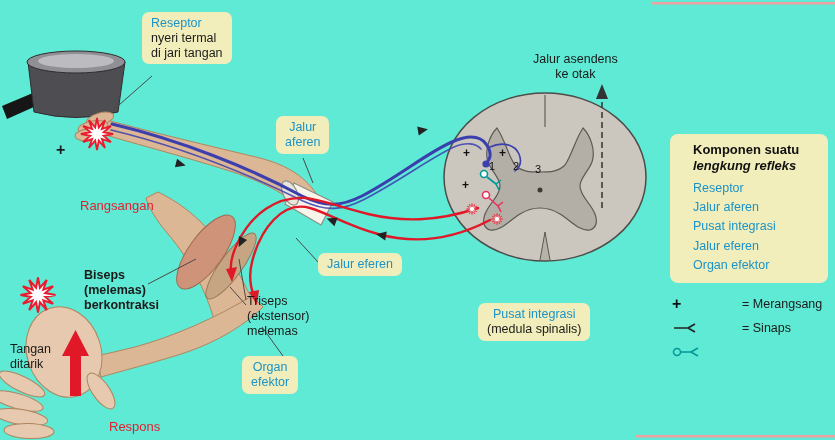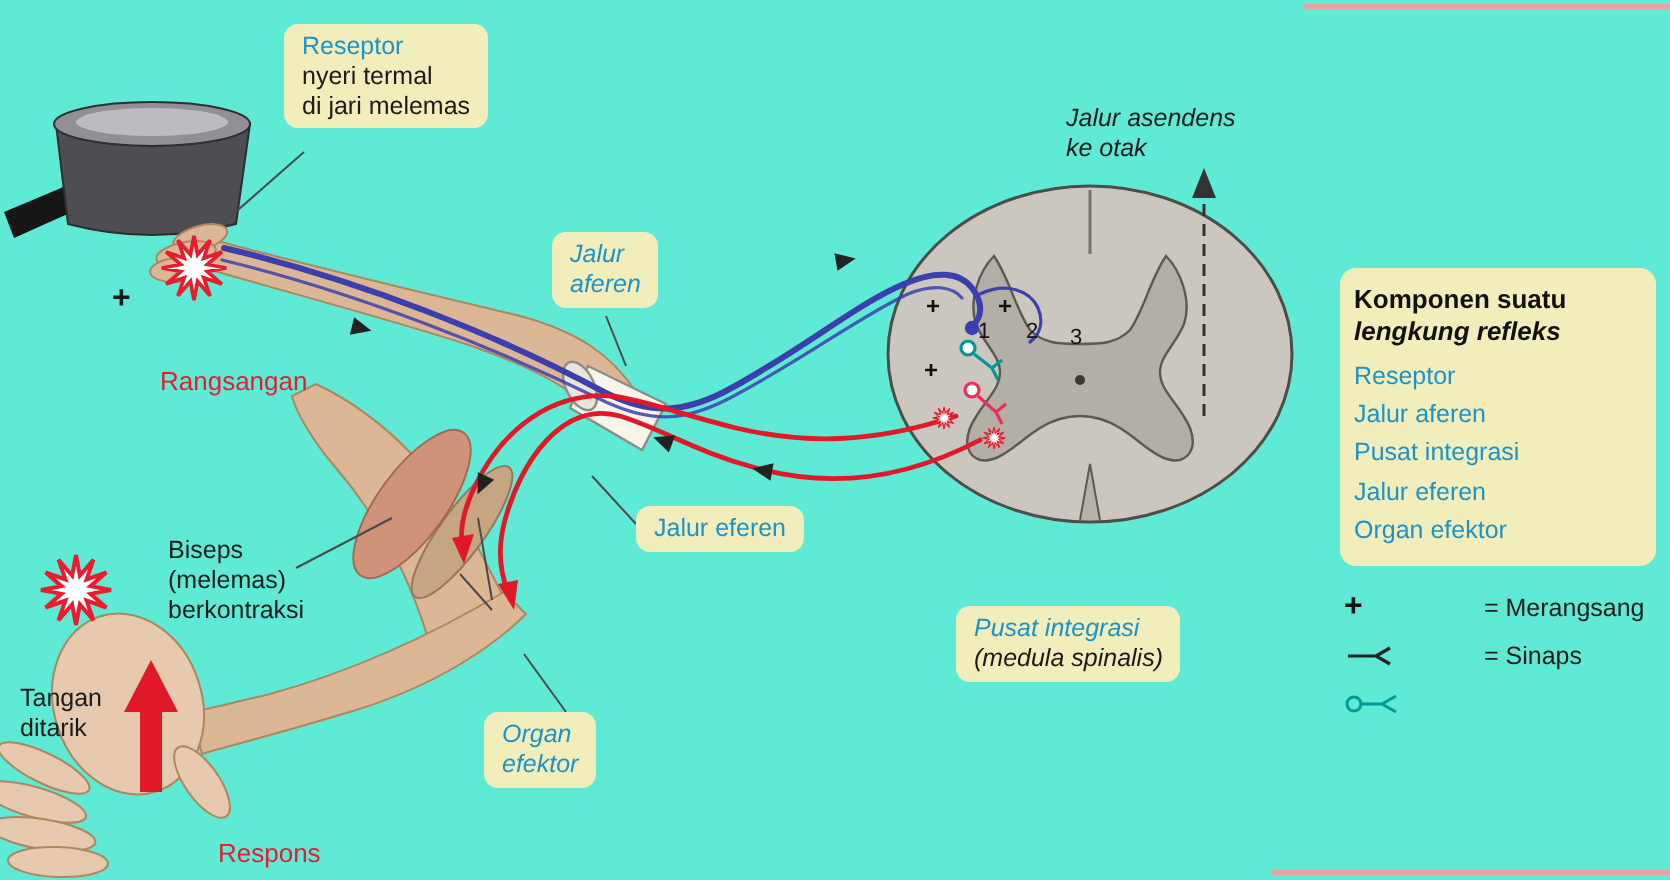--- a/index.html
+++ b/index.html
@@ -2,32 +2,32 @@
 <html><head>
 <meta charset="utf-8">
 <style>
   * { margin:0; padding:0; box-sizing:border-box; }
   html,body { background:#ffffff; }
   body { font-family:"Liberation Sans", sans-serif; }
   .stage { position:relative; width:835px; height:440px; background:#5eead4; overflow:hidden; }
   .art { position:absolute; left:0; top:0; }
   .lbl { position:absolute; font-size:12.5px; line-height:1.18; color:#1a1a1a; white-space:nowrap; }
   .ybox { background:#f1eebb; border-radius:7px; padding:4px 9px; }
-  .center { text-align:left;font-style:italic; }
+  .center { text-align:center; }
   .blue { color:#1b93c8; }
   .red { color:#e81c2e; }
   .bold { font-weight:bold; }
   .marker { position:absolute; font-size:11px; color:#111; }
   .marker.plus { font-weight:bold; font-size:12px; }
   .legend-rows { position:absolute; left:672px; top:292px; }
   .legend-row { display:flex; align-items:center; height:24px; }
   .legend-sym { width:34px; display:flex; align-items:center; }
   .legend-plus { font-weight:bold; font-size:16px; color:#111; }
   .legend-label { font-size:12.5px; color:#1a1a1a; white-space:nowrap;margin-left:36px; }
-  .komponen { position:absolute; left:670px; top:134px; width:158px; background:#f1eebb; border-radius:8px; padding:8px 7px; }
+  .komponen { position:absolute; left:670px; top:134px; width:158px; background:#f1eebb; border-radius:8px; padding:8px 23px; }
   .komponen .title { font-weight:bold; font-size:13px; color:#111; line-height:1.25; }
   .komponen .item { color:#1b93c8; font-size:12.5px; line-height:1.55; }
 </style>
 </head>
 <body>
 
 <div class="stage">
 
   <svg class="art" width="835" height="440" viewBox="0 0 835 440" xmlns="http://www.w3.org/2000/svg">
     <defs>
@@ -145,21 +145,21 @@
 
     <g>
       <rect x="70" y="352" width="11" height="44" fill="#e01828"></rect>
       <polygon points="62,356 89,356 75.5,330" fill="#e01828"></polygon>
     </g>
   </svg>
 
   <div class="lbl ybox" style="left:142px; top:12px;">
     <div class="blue">Reseptor</div>
     <div>nyeri termal</div>
-    <div>di jari melemas</div>
+    <div>di jari tangan</div>
   </div>
 
   <div class="lbl ybox center blue" style="left:276px; top:116px;">
     <div>Jalur</div>
     <div>aferen</div>
   </div>
 
   <div class="lbl ybox blue" style="left:318px; top:253px;">Jalur eferen</div>
 
   <div class="lbl ybox center blue" style="left:242px; top:356px;">
@@ -170,28 +170,33 @@
   <div class="lbl ybox center" style="left:478px; top:303px;">
     <div class="blue">Pusat integrasi</div>
     <div>(medula spinalis)</div>
   </div>
 
   <div class="lbl center" style="left:533px; top:52px;">
     <div>Jalur asendens</div>
     <div>ke otak</div>
   </div>
 
-  <div class="lbl red" style="left:80px; top:183px; font-size:13px;text-align:center;">Rangsangan</div>
-
-  <div class="lbl" style="left:84px; top:268px;">
+  <div class="lbl red" style="left:80px; top:198px; font-size:13px;text-align:center;">Rangsangan</div>
+
+  <div class="lbl" style="left:84px; top:268px;font-weight:bold;">
     <div>Biseps</div>
     <div>(melemas)</div>
     <div>berkontraksi</div>
   </div>
 
+  <div class="lbl" style="left:247px; top:294px;">
+    <div>Triseps</div>
+    <div>(ekstensor)</div>
+    <div>melemas</div>
+  </div>
 
   <div class="lbl" style="left:10px; top:342px;">
     <div>Tangan</div>
     <div>ditarik</div>
   </div>
 
   <div class="lbl red" style="left:92px; top:419px; font-size:13px;margin-left:17px;">Respons</div>
 
   <div class="lbl bold" style="left:56px; top:141px; font-size:16px;">+</div>
 

